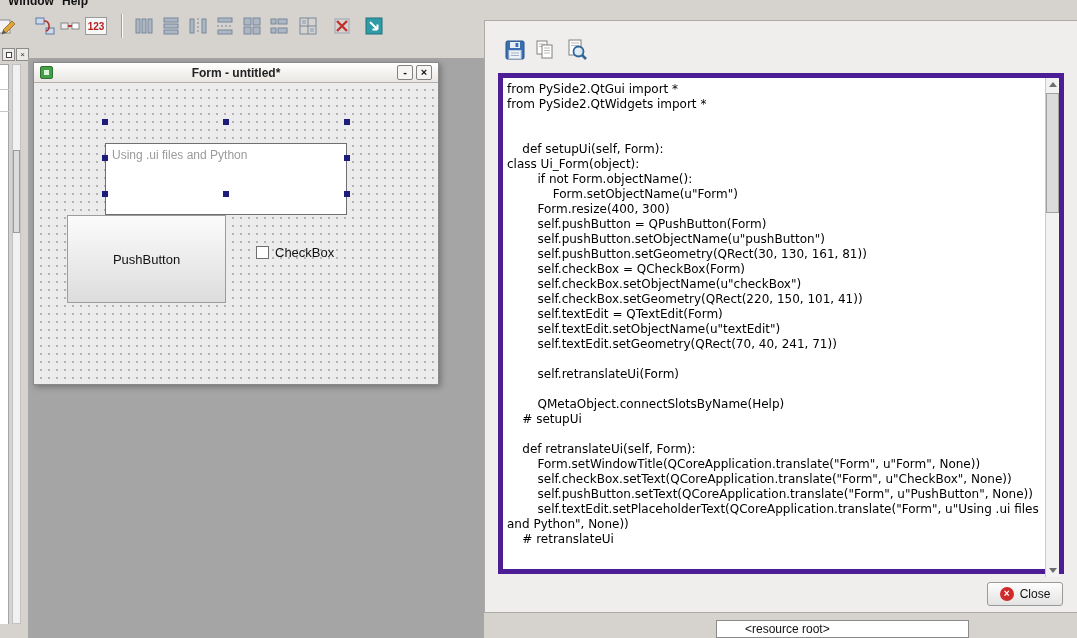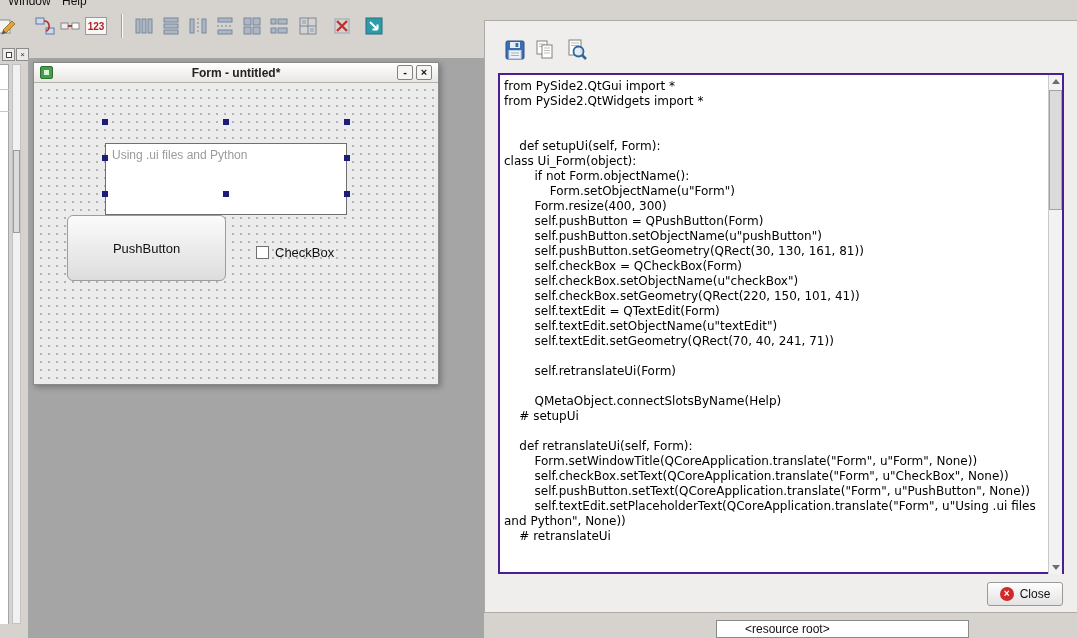--- a/index.html
+++ b/index.html
@@ -1,21 +1,21 @@
 <!DOCTYPE html>
 <html><head>
 <meta charset="utf-8">
 <style>
   *{margin:0;padding:0;box-sizing:border-box;}
   body{background:#777;font-family:"Liberation Sans",sans-serif;}
   #screen{position:relative;width:1077px;height:638px;overflow:hidden;background:#d6d3cf;font-size:12px;color:#1a1a1a;}
   .abs{position:absolute;}
 
   
-  #menubar{left:0;top:0;width:1077px;height:9px;overflow:hidden;}
+  #menubar{left:0;top:0;width:1077px;height:9px;overflow:hidden;font-weight:bold;}
   .menu-item{position:absolute;top:-6px;font-size:12px;color:#111;}
 
   
   #toolbar{left:0;top:10px;width:480px;height:35px;}
   .tbtn{position:absolute;top:2px;width:26px;height:28px;display:flex;align-items:center;justify-content:center;}
   .tsep{position:absolute;top:4px;width:2px;height:24px;border-left:1px solid #a39f9a;border-right:1px solid #fcfcfc;}
   #tab-order-badge{width:22px;height:18px;background:#f7f7f7;border:1px solid #9a9a9a;display:flex;align-items:center;justify-content:center;font-weight:bold;font-size:10px;color:#b22222;letter-spacing:0;}
 
   
   #left-dock{left:0;top:45px;width:28px;height:593px;background:#d6d3cf;}
@@ -34,29 +34,29 @@
   #form-titlebar{position:relative;height:20px;background:linear-gradient(#ffffff,#e9e6e2);border-bottom:1px solid #b3b0ac;}
   #form-title{position:absolute;left:0;right:0;top:3px;text-align:center;font-weight:bold;font-size:12px;color:#222;}
   #form-icon{position:absolute;left:6px;top:3px;width:13px;height:13px;background:#43a047;border:1px solid #2e7031;border-radius:2px;}
   #form-icon:after{content:"";position:absolute;left:3px;top:3px;width:5px;height:5px;background:#d9f2da;}
   .wbtn{position:absolute;top:2px;width:16px;height:15px;background:#f6f5f3;border:1px solid #828282;border-radius:2px;display:flex;align-items:center;justify-content:center;font-size:11px;font-weight:bold;line-height:1;color:#111;}
   #btn-min{right:25px;} #btn-close{right:6px;}
   #form-client{position:absolute;left:0;top:20px;right:0;bottom:0;background-image:radial-gradient(#b3b3b3 1px,transparent 1.25px);background-size:8px 8px;background-position:3px 3px;}
 
   #textedit{position:absolute;left:71px;top:39px;width:242px;height:72px;background:#fff;border:1px solid #6f6f6f;padding:4px 6px;color:#9b9b9b;font-size:12px;margin-top:21px;}
   .handle{position:absolute;width:6px;height:6px;background:#1c1c7a;}
-  #pushbutton{position:absolute;left:33px;top:132px;width:159px;height:66px;background:linear-gradient(#fbfbfb,#dddddd);border:1px solid #9c9c9c;border-radius:6px;display:flex;align-items:center;justify-content:center;color:#111;font-size:13px;}
+  #pushbutton{position:absolute;left:33px;top:132px;width:159px;height:88px;background:linear-gradient(#fbfbfb,#dddddd);border:1px solid #9c9c9c;border-radius:0;display:flex;align-items:center;justify-content:center;color:#111;font-size:13px;}
   #checkbox{position:absolute;left:222px;top:162px;display:flex;align-items:center;gap:6px;font-size:13px;color:#111;}
   #checkbox-ind{width:13px;height:13px;background:#fff;border:1px solid #6f6f6f;}
 
   
   #dialog{left:484px;top:20px;width:593px;height:593px;background:#efeeec;border:1px solid #aeaaa6;border-right:none;}
   .dlg-btn{position:absolute;top:15px;width:28px;height:28px;display:flex;align-items:center;justify-content:center;}
   #dlg-save{left:16px;} #dlg-copy{left:46px;} #dlg-find{left:78px;}
-  #code-box{position:absolute;left:13px;top:52px;width:566px;height:501px;background:#fff;border:2px solid #4c1d95;}
+  #code-box{position:absolute;left:13px;top:52px;width:566px;height:501px;background:#fff;border:5px solid #4c1d95;}
   #code-text{position:absolute;left:0;top:0;right:14px;bottom:0;padding:4px 0 0 4px;font-family:"DejaVu Sans",sans-serif;font-size:12px;line-height:15px;overflow:hidden;color:#000;}
   .code-line{white-space:pre;min-height:15px;}
   #code-scrollbar{position:absolute;right:0;top:0;width:14px;height:499px;background:#f2f2f2;border-left:1px solid #c9c9c9;}
   .sb-arrow{position:absolute;left:0;width:13px;height:13px;display:flex;align-items:center;justify-content:center;}
   .tri-up{width:0;height:0;border-left:4px solid transparent;border-right:4px solid transparent;border-bottom:5px solid #6e6e6e;}
   .tri-down{width:0;height:0;border-left:4px solid transparent;border-right:4px solid transparent;border-top:5px solid #6e6e6e;}
   #sb-thumb{position:absolute;left:0;top:15px;width:13px;height:120px;background:#dbdbdb;border:1px solid #a2a2a2;}
   #close-btn{position:absolute;left:502px;top:561px;width:76px;height:24px;background:linear-gradient(#fdfdfd,#e3e3e3);border:1px solid #9a9a9a;border-radius:3px;display:flex;align-items:center;justify-content:center;gap:6px;font-size:12px;color:#111;}
   #close-icon{width:14px;height:14px;border-radius:50%;background:#cf2b2b;color:#fff;font-size:10px;font-weight:bold;display:flex;align-items:center;justify-content:center;line-height:1;}
 

